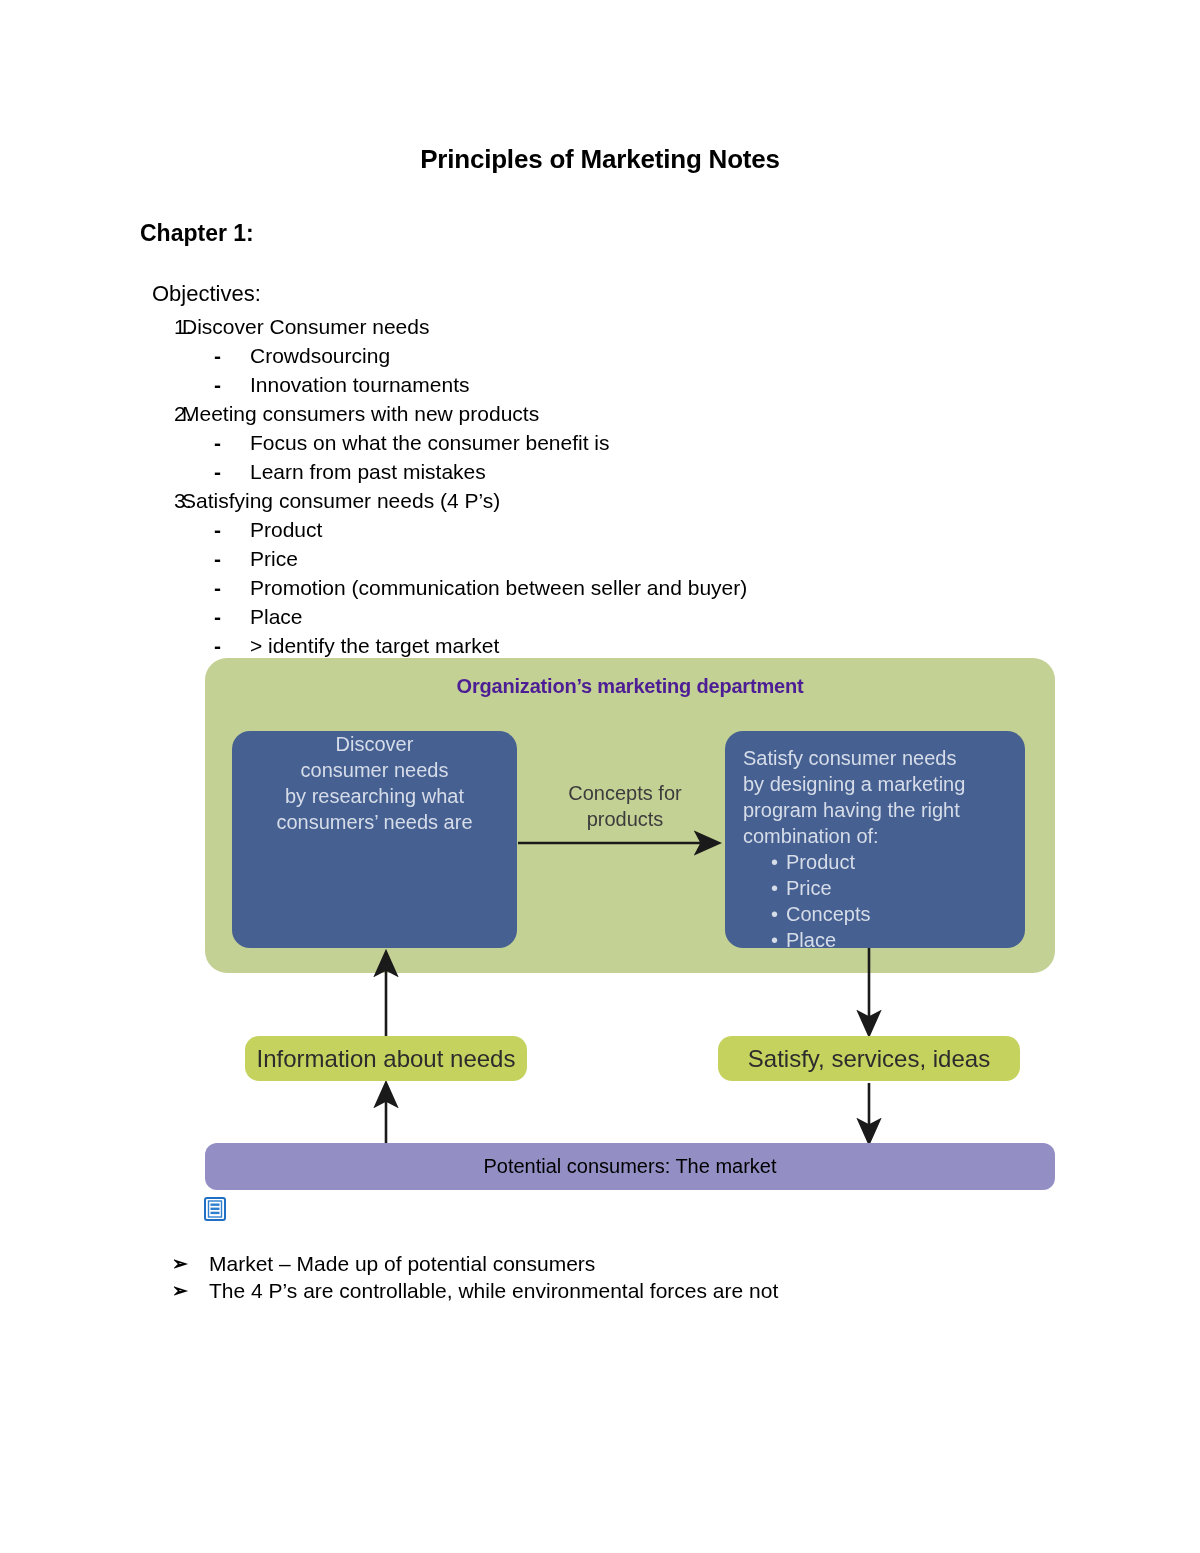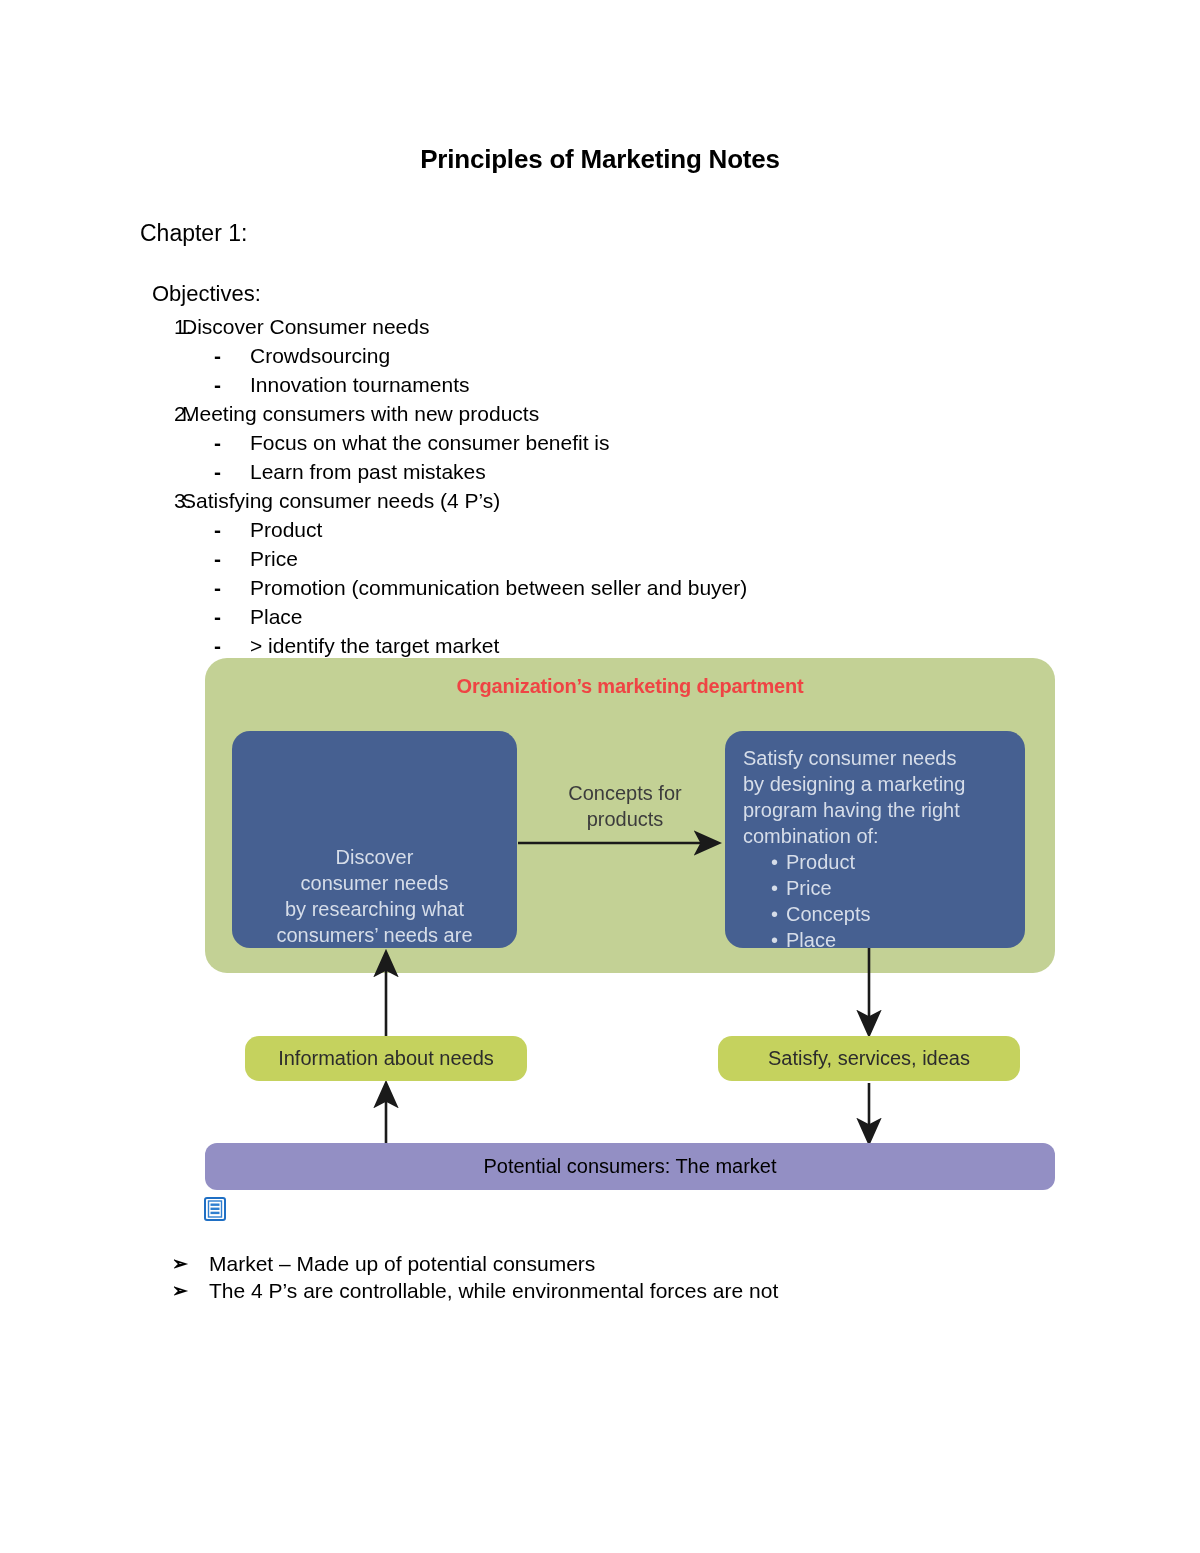--- a/index.html
+++ b/index.html
@@ -34,20 +34,21 @@
     font-size: 26px;
     font-weight: bold;
     letter-spacing: -0.2px;
   }
 
   .chapter-heading {
     position: absolute;
     top: 220px;
     left: 140px;
     font-size: 23px;
+    font-weight: bold;
   }
 
   .objectives-label {
     position: absolute;
     top: 281px;
     left: 140px;
     font-size: 22px;
     margin-left: 12px;
   }
 
@@ -118,38 +119,38 @@
   }
 
   .panel-title {
     position: absolute;
     left: 0;
     top: 17px;
     width: 850px;
     text-align: center;
     font-size: 20px;
     font-weight: bold;
-    color: #ef4444;
+    color: #4c1d95;
     letter-spacing: -0.2px;
   }
 
   .blue-box {
     position: absolute;
     background: #466091;
     border-radius: 18px;
     color: #d6dde9;
   }
 
   .blue-left {
     left: 27px;
     top: 73px;
     width: 285px;
     height: 217px;
     display: flex;
-    align-items: flex-end;
+    align-items: flex-start;
     justify-content: center;
     text-align: center;
     font-size: 20px;
     line-height: 26px;
   }
 
   .blue-right {
     left: 520px;
     top: 73px;
     width: 300px;
@@ -181,21 +182,21 @@
   }
 
   .green-pill {
     position: absolute;
     background: #c5d25e;
     border-radius: 14px;
     display: flex;
     align-items: center;
     justify-content: center;
     color: #2c2c2c;
-    font-size: 20px;
+    font-size: 24px;
     height: 45px;
   }
   .pill-left {
     left: 40px;
     top: 378px;
     width: 282px;
   }
   .pill-right {
     left: 513px;
     top: 378px;

